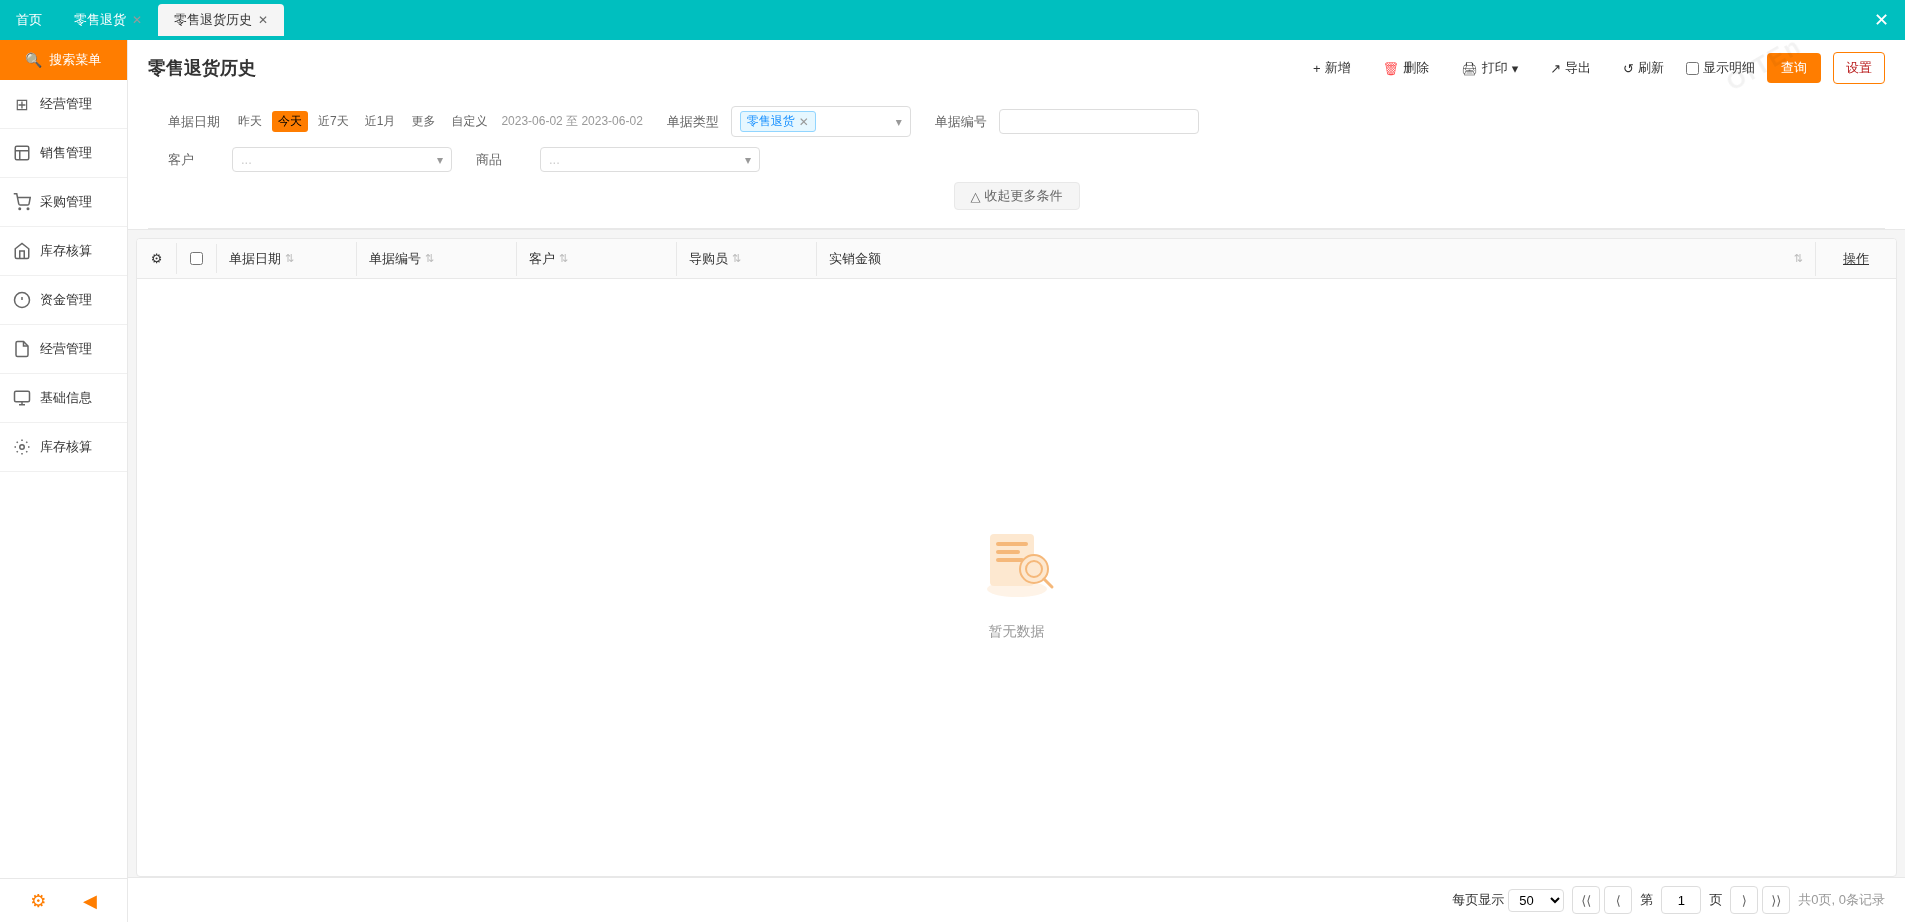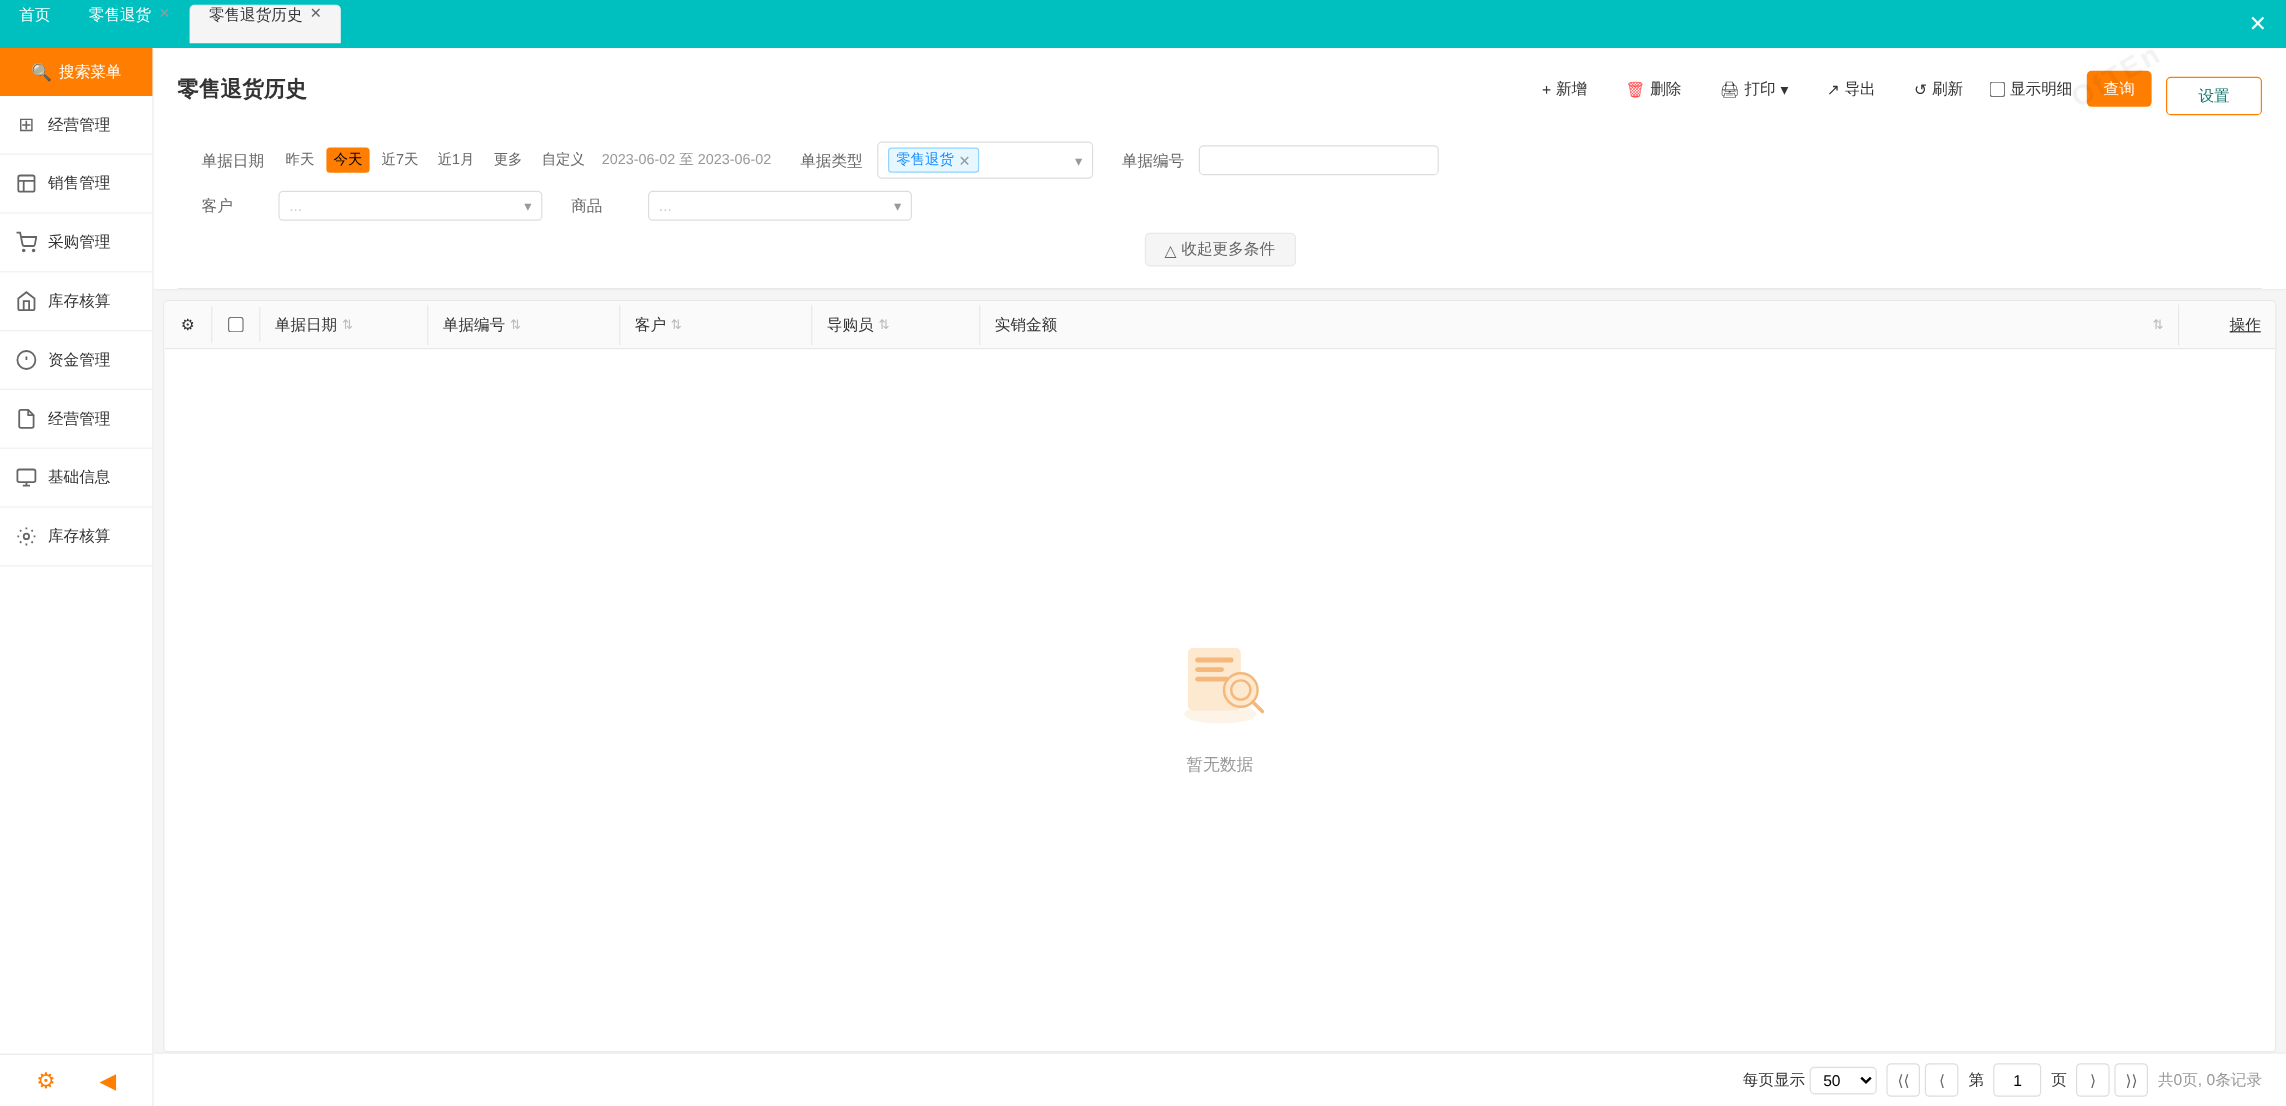--- a/index.html
+++ b/index.html
@@ -16,21 +16,21 @@
     }
     .top-bar-tabs {
       display: flex;
       align-items: center;
       height: 100%;
       flex: 1;
     }
     .tab-item {
       height: 32px;
       display: flex;
-      align-items: flex-start;
+      align-items: center;
       padding: 0 16px;
       cursor: pointer;
       color: #fff;
       font-size: 13px;
       position: relative;
       white-space: nowrap;
     }
     .tab-item.home {
       background: transparent;
     }
@@ -166,25 +166,24 @@
       color: #333;
     }
     .action-btn.primary {
       background: #ff7d00;
       color: #fff;
       border-radius: 4px;
       padding: 6px 14px;
     }
     .action-btn.setting-btn {
       background: #fff;
-      color: #0f766e;
+      color: #b91c1c;
       border: 1px solid #ff7d00;
       border-radius: 4px;
-      padding: 6px 26px;
-      margin-top: 12px;
+      padding: 6px 12px;
     }
     .checkbox-label {
       display: flex;
       align-items: center;
       gap: 4px;
       font-size: 13px;
       color: #333;
       cursor: pointer;
     }
 
@@ -316,21 +315,21 @@
     }
     .th:last-child { border-right: none; }
     .th .sort-icon { color: #bbb; font-size: 11px; }
     .th-setting { width: 40px; justify-content: center; }
     .th-checkbox { width: 40px; justify-content: center; }
     .th-date { width: 140px; }
     .th-order { width: 160px; }
     .th-customer { width: 160px; }
     .th-guide { width: 140px; }
     .th-amount { flex: 1; justify-content: space-between; }
-    .th-action { width: 80px; justify-content: flex-end; text-decoration: underline; }
+    .th-action { width: 80px; justify-content: center; text-decoration: underline; }
 
     .table-body {
       flex: 1;
       display: flex;
       flex-direction: column;
       align-items: center;
       justify-content: center;
     }
     .empty-state {
       display: flex;

